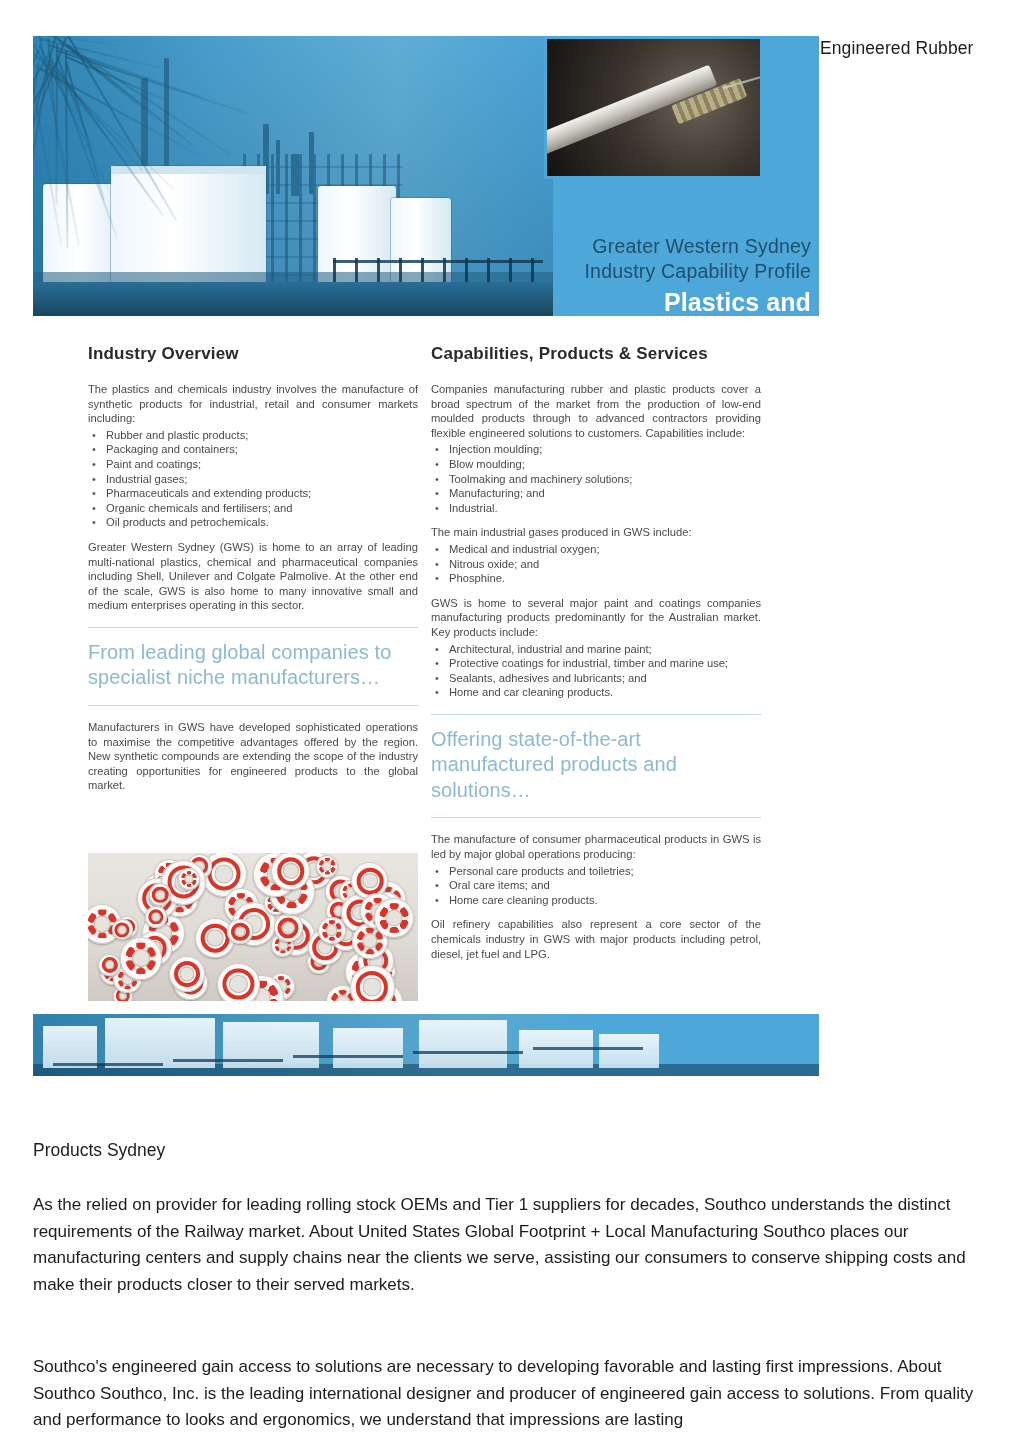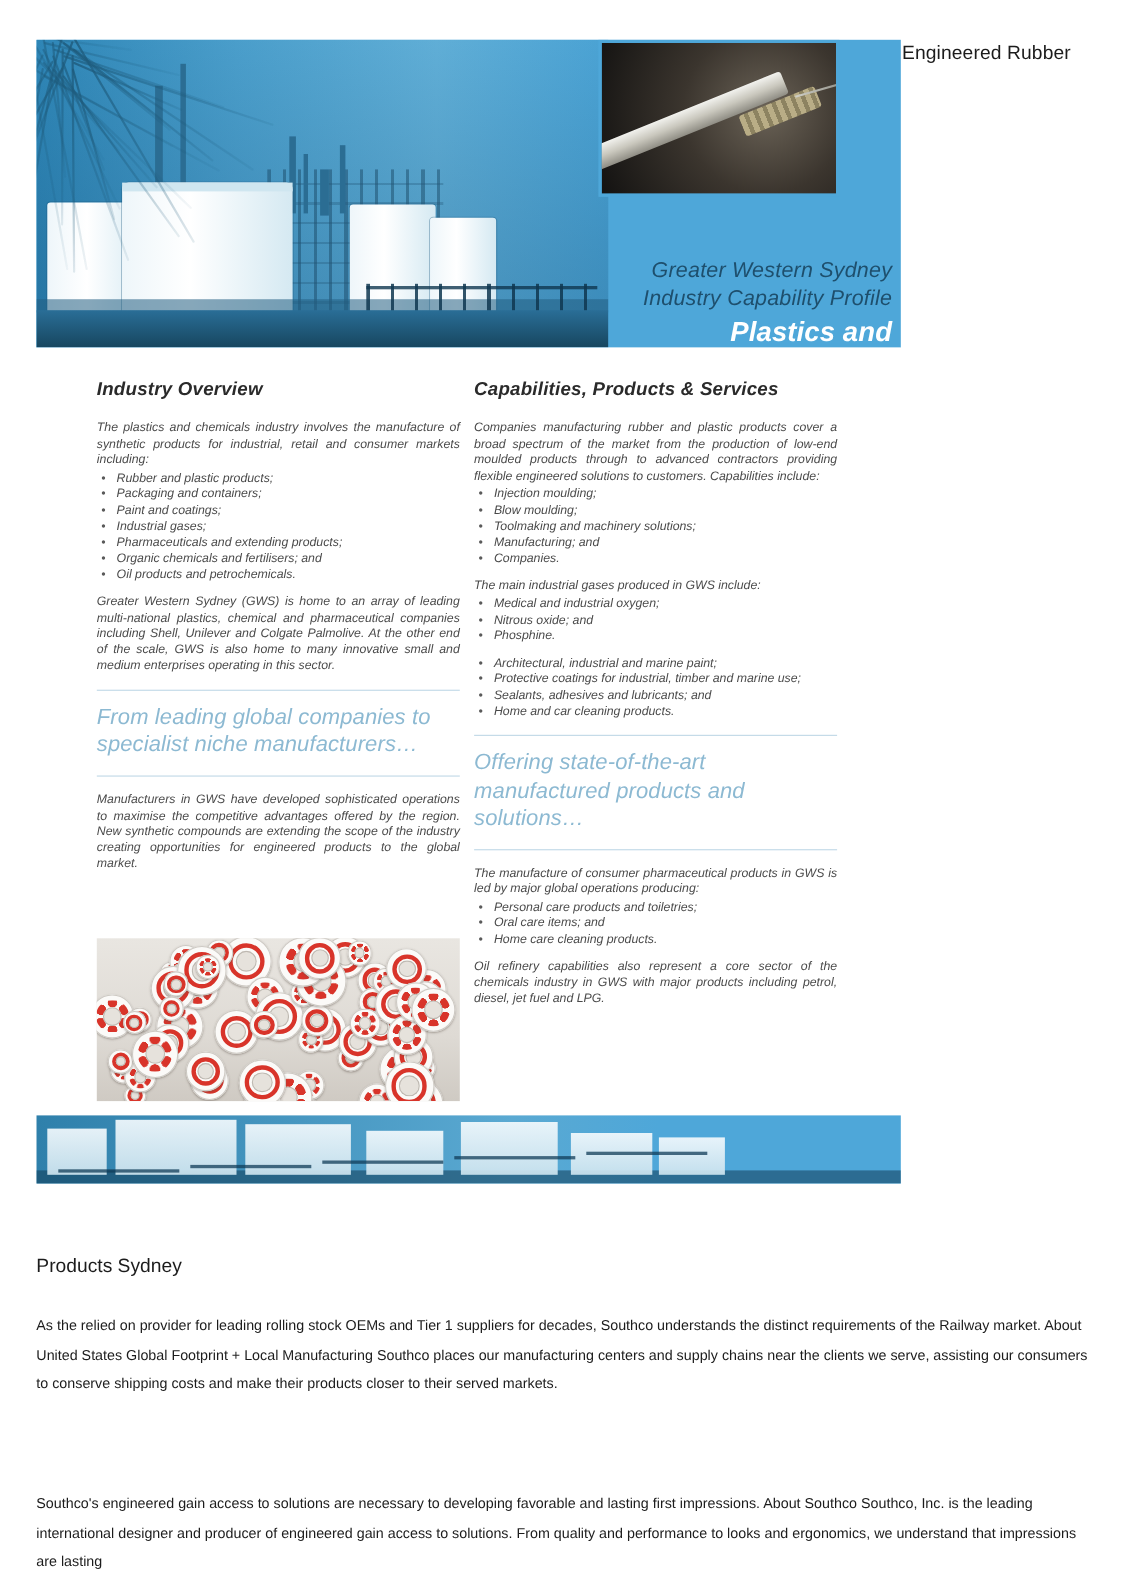--- a/index.html
+++ b/index.html
@@ -19,21 +19,20 @@
     font-size:17.5px;color:#1c1c1c;letter-spacing:.1px;
     white-space:nowrap;
   }
 
   
   .doc{
     position:absolute;left:33px;top:36px;
     width:786px;height:1102px;
     background:#ffffff;
     overflow:hidden;
-    font-style:italic;
   }
 
   
   .masthead{
     position:relative;width:786px;height:280px;
     background:#4ea7d9;
     overflow:hidden;
   }
   
   .refinery{
@@ -144,21 +143,21 @@
     overflow:hidden;
   }
   .fs-tank{position:absolute;bottom:8px;background:linear-gradient(180deg,#f4fafd,#cde4ef);opacity:.92;}
   .fs-dark{position:absolute;bottom:0;left:0;width:786px;height:12px;background:rgba(16,60,88,.55);}
   .fs-pipe{position:absolute;bottom:10px;height:3px;background:rgba(16,60,88,.75);}
 
   
   .cap{position:absolute;left:33px;top:1140px;font-size:17.5px;color:#1c1c1c;}
   .para{
     position:absolute;left:33px;width:958px;
-    font-size:13px;line-height:26.5px;color:#1c1c1c;
+    font-size:17px;line-height:26.5px;color:#1c1c1c;
   }
   .para.p1{top:1192px;}
   .para.p2{top:1354px;}
 </style>
 </head>
 <body>
 
 <div class="page">
 
   <div class="top-label">Engineered Rubber</div>
@@ -325,28 +324,29 @@
         </div>
 
       <div class="col colR">
         <h2 class="sec">Capabilities, Products &amp; Services</h2>
         <p class="bp">Companies manufacturing rubber and plastic products cover a broad spectrum of the market from the production of low-end moulded products through to advanced contractors providing flexible engineered solutions to customers. Capabilities include:</p>
         <ul class="bl">
             <li>Injection moulding;</li>
             <li>Blow moulding;</li>
             <li>Toolmaking and machinery solutions;</li>
             <li>Manufacturing; and</li>
-            <li>Companies.</li>
+            <li>Industrial.</li>
           </ul>
         <p class="bp">The main industrial gases produced in GWS include:</p>
         <ul class="bl">
             <li>Medical and industrial oxygen;</li>
             <li>Nitrous oxide; and</li>
             <li>Phosphine.</li>
           </ul>
+        <p class="bp">GWS is home to several major paint and coatings companies manufacturing products predominantly for the Australian market. Key products include:</p>
         <ul class="bl">
             <li>Architectural, industrial and marine paint;</li>
             <li>Protective coatings for industrial, timber and marine use;</li>
             <li>Sealants, adhesives and lubricants; and</li>
             <li>Home and car cleaning products.</li>
           </ul>
         <div class="pull">Offering state-of-the-art manufactured products and solutions…</div>
         <p class="bp">The manufacture of consumer pharmaceutical products in GWS is led by major global operations producing:</p>
         <ul class="bl">
             <li>Personal care products and toiletries;</li>

